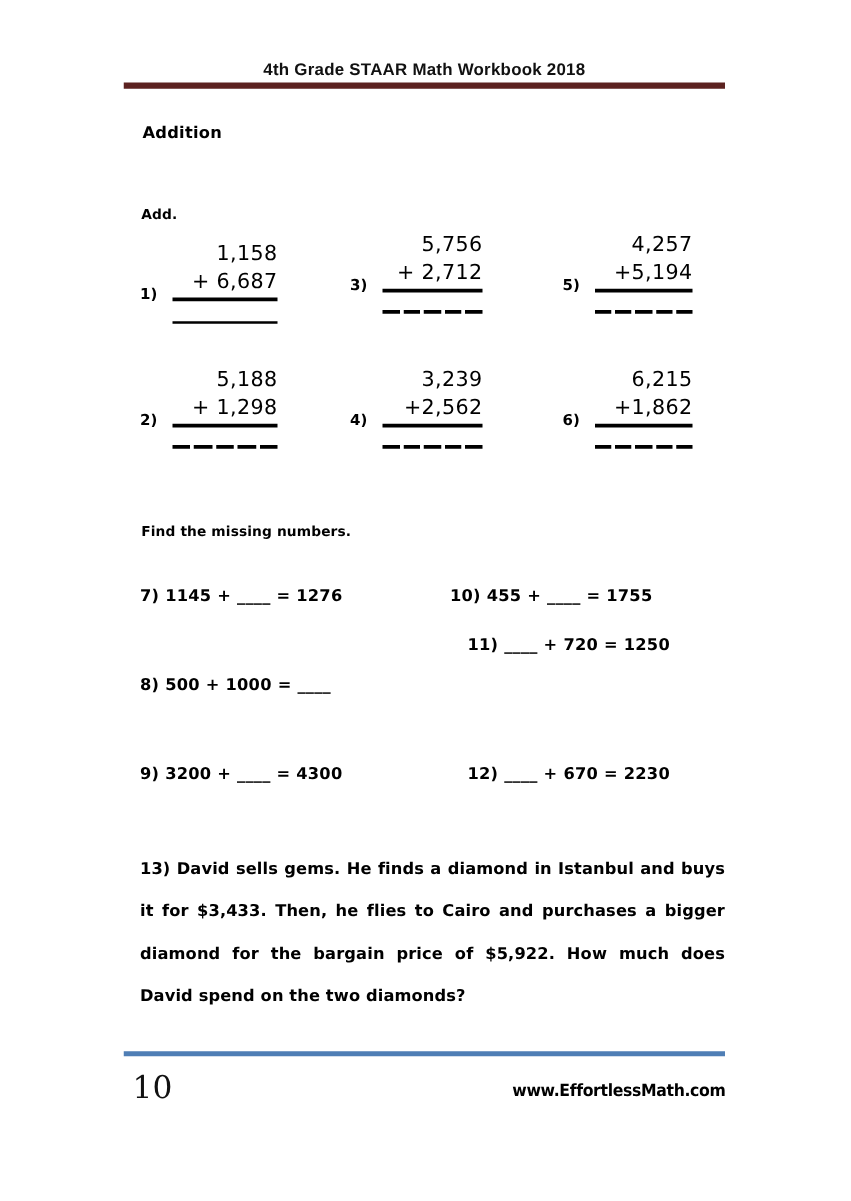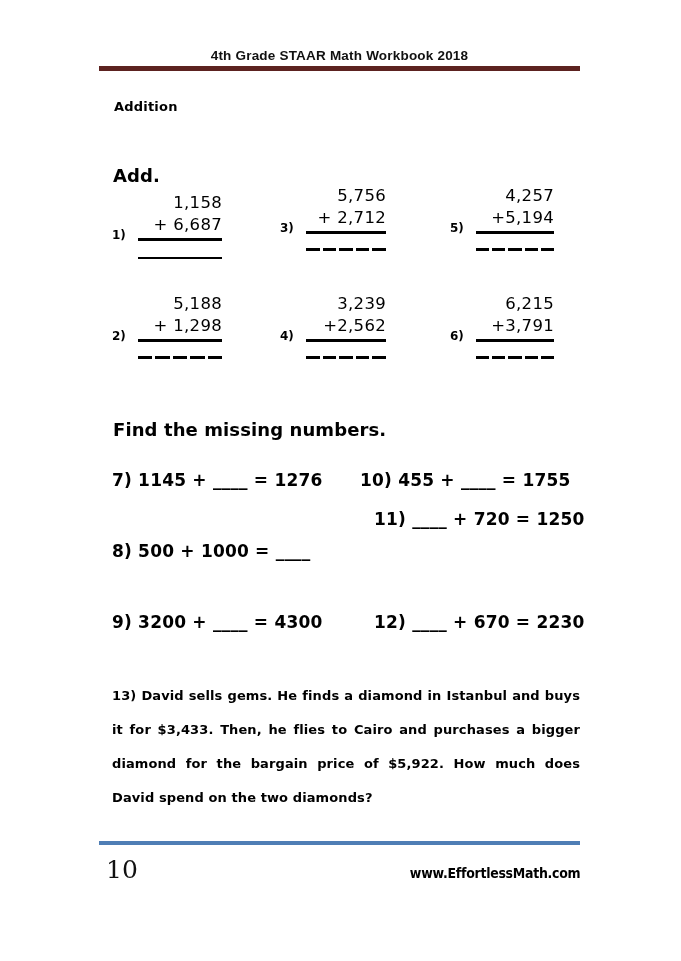--- a/index.html
+++ b/index.html
@@ -43,21 +43,21 @@
     position: absolute;
     left: 114px;
     top: 99px;
     font-weight: bold;
     font-size: 13px;
     letter-spacing: .2px;
   }
   .instruction {
     position: absolute;
     font-weight: bold;
-    font-size: 18px;
+    font-size: 11px;
     letter-spacing: .1px;
   }
   .instr-add  { left: 113px; top: 165px; }
   .instr-find { left: 113px; top: 419px; }
 
   
   .vprob {
     position: absolute;
     font-family: "DejaVu Sans", sans-serif;
   }
@@ -103,21 +103,21 @@
     height: 3px;
     background: #000;
     flex: 1;
     margin-right: 3px;
   }
   .vprob .answer-dashes i:last-child { margin-right: 0; }
 
   
   .eq {
     position: absolute;
-    font-size: 17px;
+    font-size: 13px;
     font-weight: bold;
     white-space: nowrap;
     letter-spacing: .2px;
   }
 
   
   .word-problem {
     position: absolute;
     left: 112px;
     top: 679px;
@@ -239,21 +239,21 @@
         <i></i>
         <i></i>
     </div>
   </div>
 </div>
 
 <div class="vprob" style="left:450px; top:293px; width:110px;">
   <span class="vnum">6)</span>
   <div class="stack" style="width:78px;">
     <div class="top-operand">6,215</div>
-    <div class="bot-operand">+3,791</div>
+    <div class="bot-operand">+1,862</div>
     <div class="bar"></div>
     <div class="answer-dashes">
       <i></i>
         <i></i>
         <i></i>
         <i></i>
         <i></i>
     </div>
   </div>
 </div>

